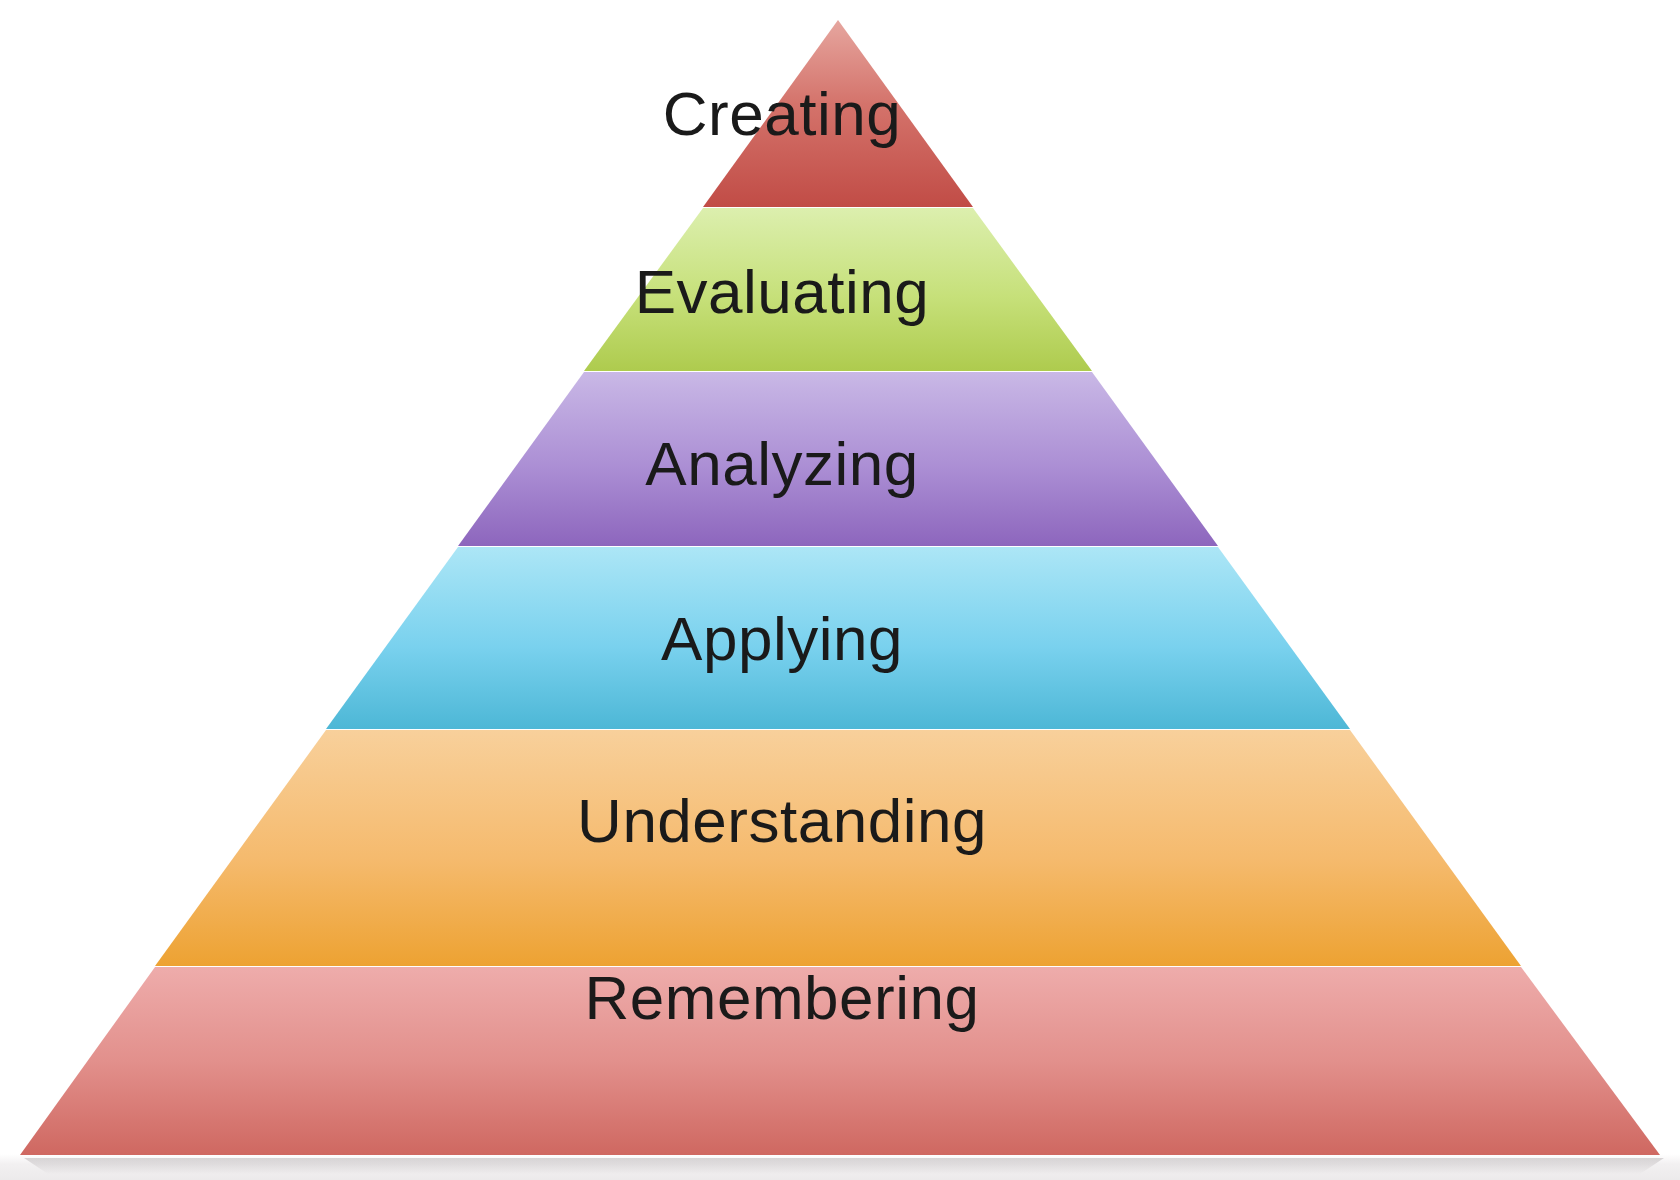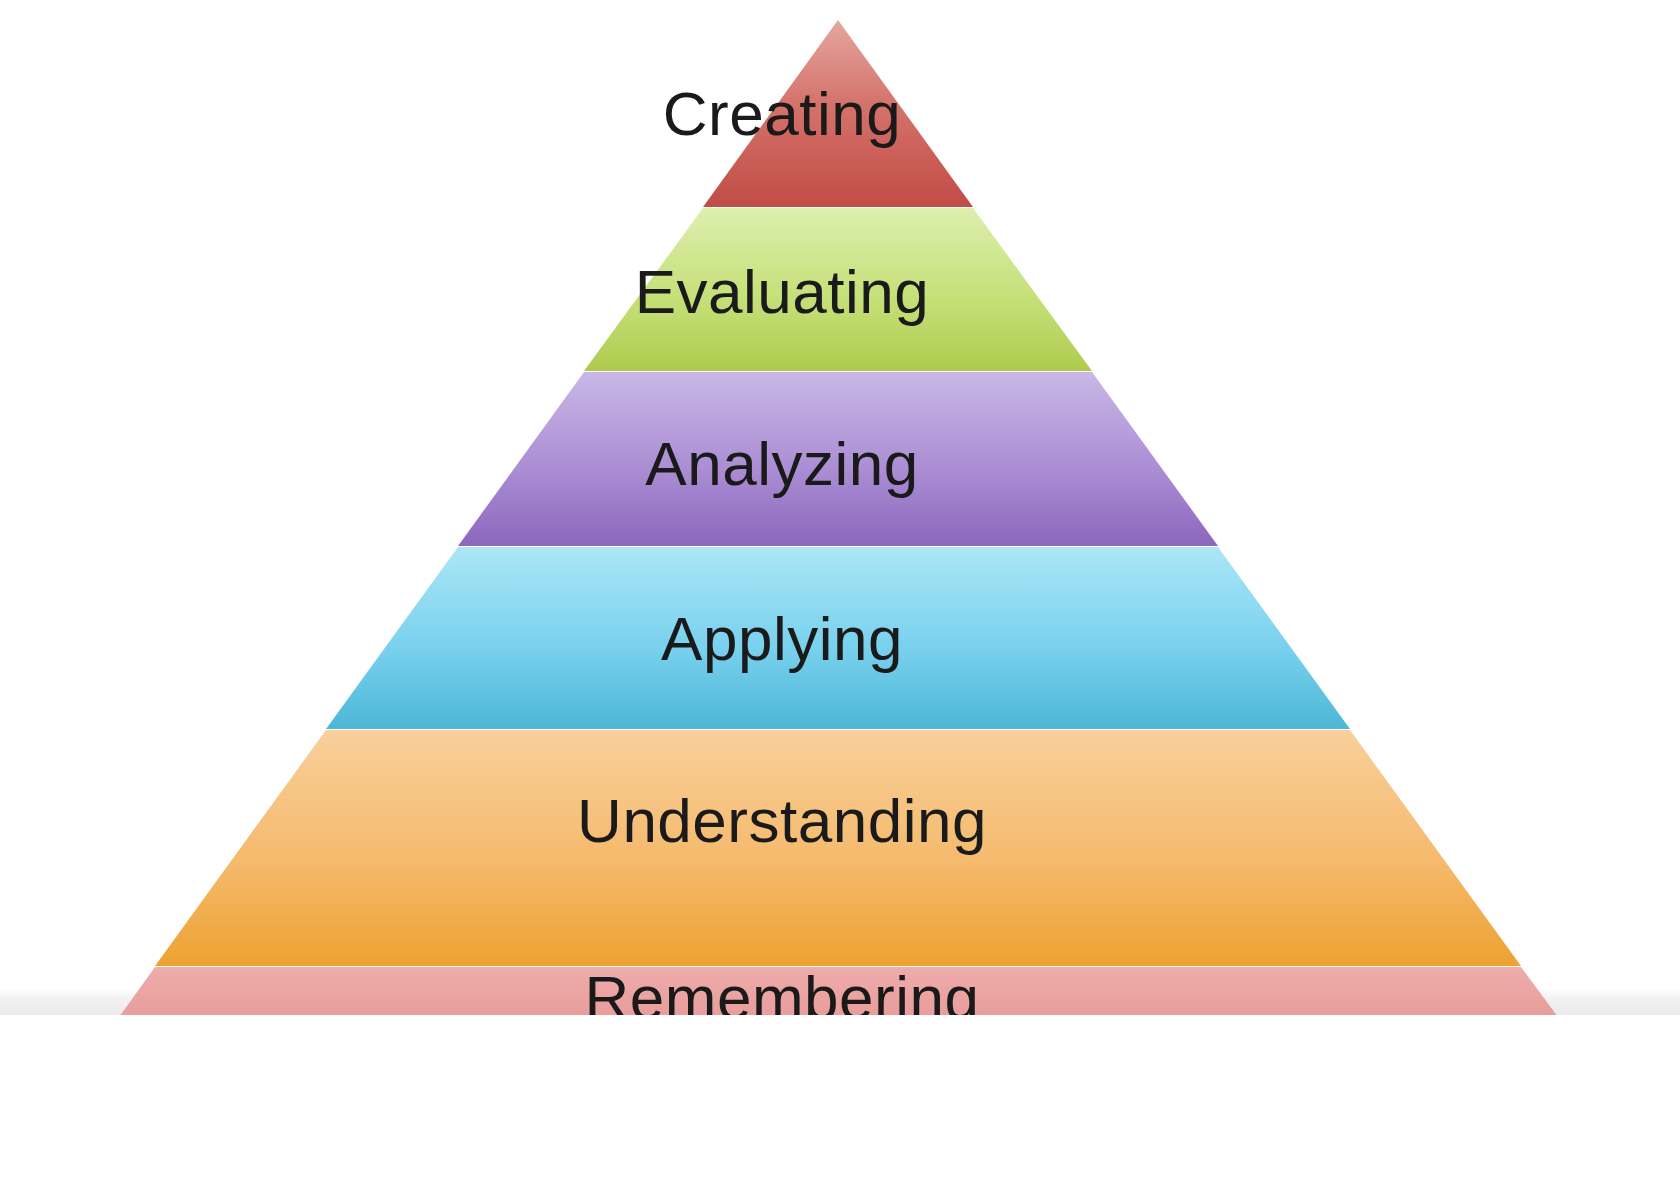--- a/index.html
+++ b/index.html
@@ -11,21 +11,21 @@
   body {
     width: 1680px;
     height: 1180px;
     font-family: "Liberation Sans", sans-serif;
     overflow: hidden;
   }
 
   #stage {
     position: relative;
     width: 1680px;
-    height: 1015px;
+    height: 1180px;
     background: #ffffff;
     overflow: hidden;
   }
 
   
   #floor {
     position: absolute;
     left: 0;
     bottom: 0;
     width: 1680px;

